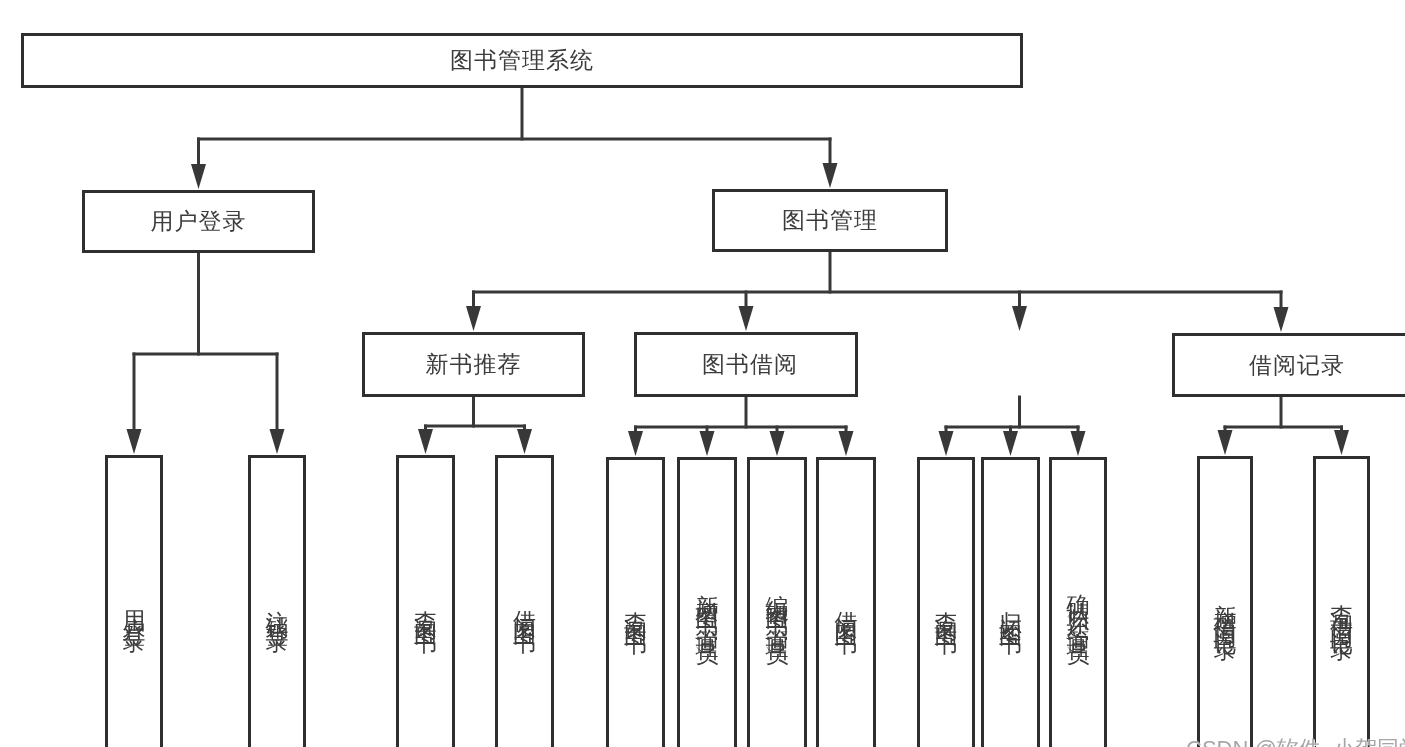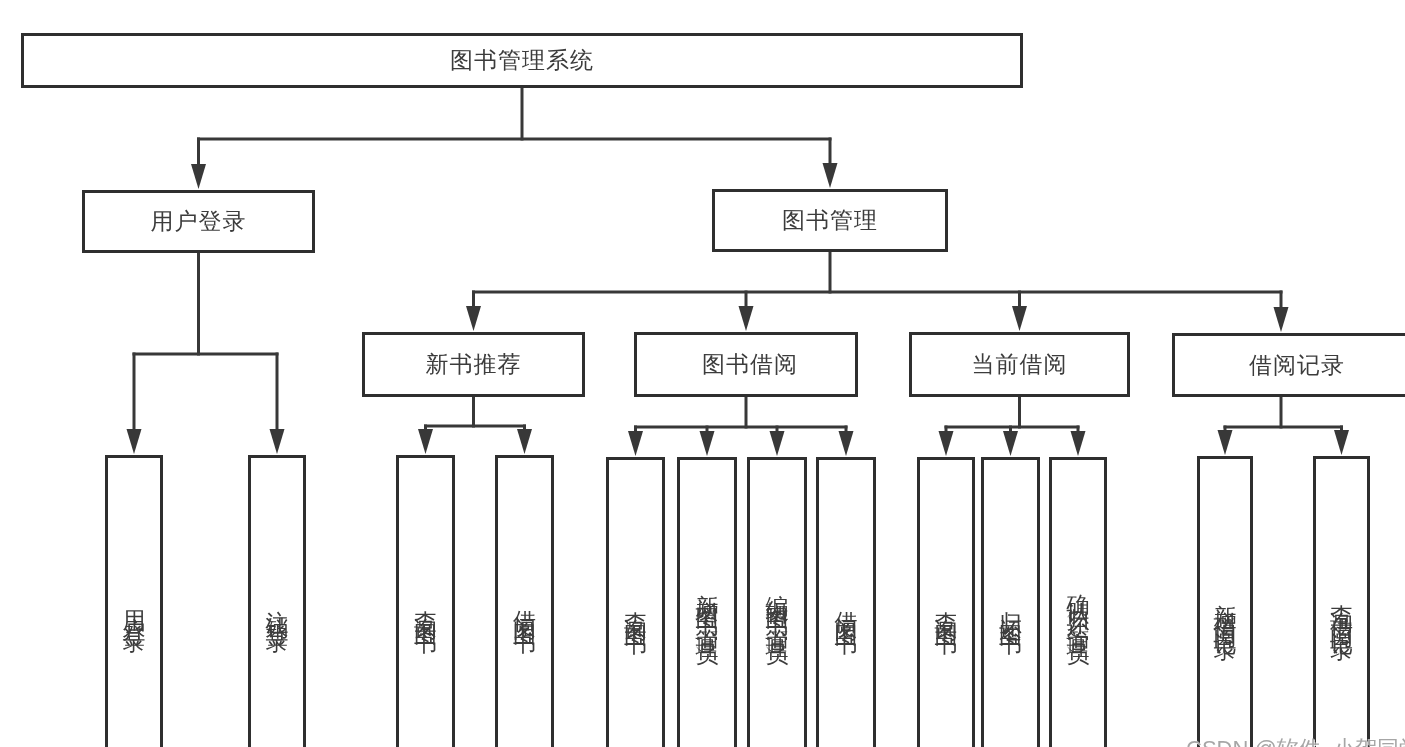--- a/index.html
+++ b/index.html
@@ -112,23 +112,20 @@
   <div class="node h" style="left:362px;top:312px;width:223px;height:65px;">
     <span>新书推荐</span>
   </div>
 
   <div class="node h" style="left:712px;top:169px;width:236px;height:63px;">
     <span>图书管理</span>
   </div>
   <div class="node h" style="left:634px;top:312px;width:224px;height:65px;padding-left:8px;">
     <span>图书借阅</span>
   </div>
-  <div class="node h" style="left:909px;top:312px;width:221px;height:65px;">
-    <span>当前借阅</span>
-  </div>
   <div class="node h" style="left:1172px;top:313px;width:250px;height:64px;text-align:center;">
     <span>借阅记录</span>
   </div>
 
   <div class="node v" style="left:105px;top:435px;width:58px;height:301px;">
     <span>用户登录</span>
   </div>
   <div class="node v" style="left:248px;top:435px;width:58px;height:301px;">
     <span>注销登录</span>
   </div>

